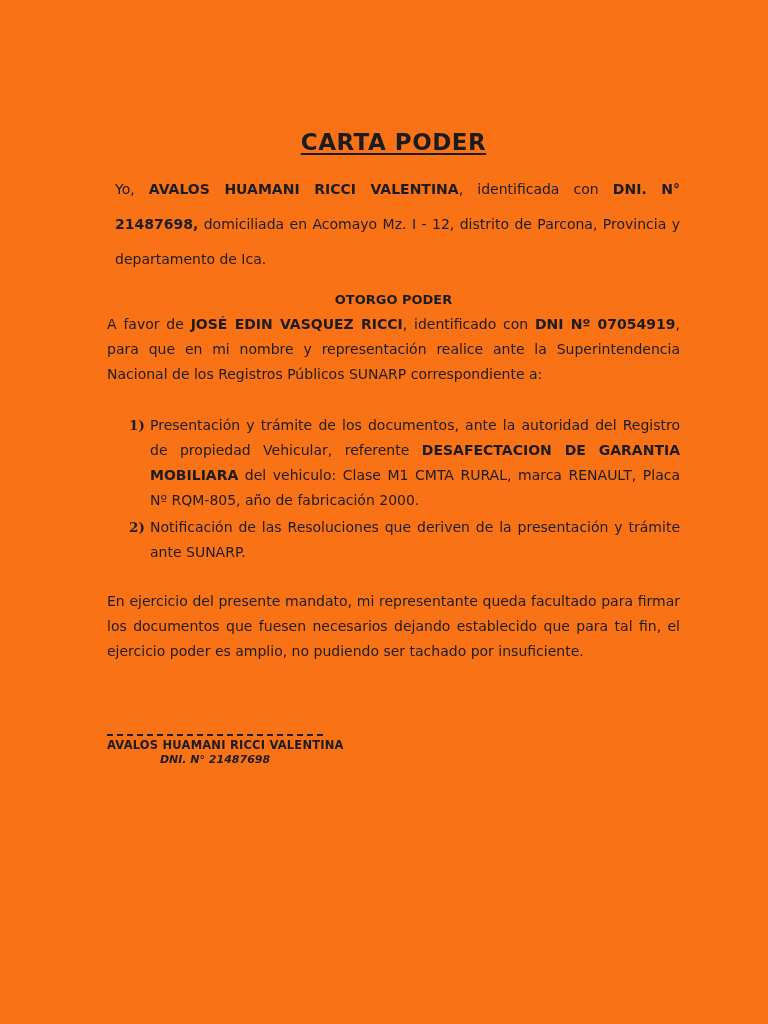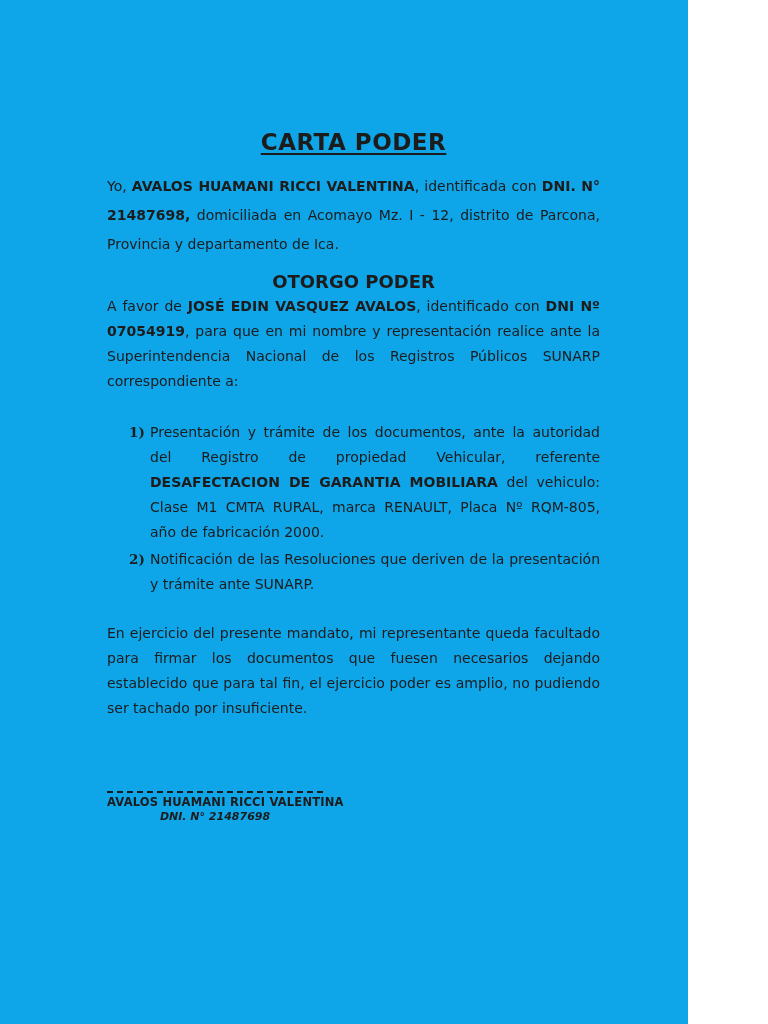--- a/index.html
+++ b/index.html
@@ -9,49 +9,50 @@
   }
   body {
     width: 768px;
     height: 1024px;
     font-family: "DejaVu Sans", "Liberation Sans", sans-serif;
     color: #1c1c1c;
     overflow: hidden;
   }
   .page {
     box-sizing: border-box;
-    width: 688px;
+    width: 768px;
     height: 1024px;
     padding: 128px 88px 0 107px;
-    background: #0ea5e9;
+    background: #f97316;
   }
   .doc-title {
     text-align: center;
     font-weight: bold;
     font-size: 23px;
     line-height: 28px;
     margin: 0 0 16px 0;
     letter-spacing: 0.5px;
   }
   .doc-title .underlined {
     text-decoration: underline;
     text-decoration-thickness: 2px;
     text-underline-offset: 3px;
   }
   .para {
     font-size: 14px;
     text-align: justify;
     margin: 0;
   }
   .intro {
-    line-height: 29px;
+    line-height: 35px;
     margin-bottom: 10px;
+    margin-left: 8px;
   }
   .grant-heading {
-    font-size: 18px;
+    font-size: 13px;
     font-weight: bold;
     text-align: center;
     line-height: 25px;
     margin: 0;
   }
   .favor {
     line-height: 25px;
   }
   .list {
     margin: 26px 0 24px 0;
@@ -105,21 +106,21 @@
 <body style="background: rgb(255, 255, 255); color: rgb(28, 28, 28);">
 
 <div class="page">
 
   <h1 class="doc-title"><span class="underlined">CARTA PODER</span></h1>
 
   <p class="para intro">Yo, <b>AVALOS HUAMANI RICCI VALENTINA</b>, identificada con <b>DNI. N° 21487698,</b> domiciliada en Acomayo Mz. I - 12, distrito de Parcona, Provincia y departamento de Ica.</p>
 
   <p class="grant-heading">OTORGO PODER</p>
 
-  <p class="para favor">A favor de <b>JOSÉ EDIN VASQUEZ AVALOS</b>,  identificado con <b>DNI Nº 07054919</b>, para que en mi nombre y representación realice ante la Superintendencia Nacional de los Registros Públicos SUNARP correspondiente a:</p>
+  <p class="para favor">A favor de <b>JOSÉ EDIN VASQUEZ RICCI</b>,  identificado con <b>DNI Nº 07054919</b>, para que en mi nombre y representación realice ante la Superintendencia Nacional de los Registros Públicos SUNARP correspondiente a:</p>
 
   <div class="list">
     <div class="list-item">
       <span class="list-num">1)</span>
       <span>Presentación y trámite de los documentos, ante la autoridad del Registro de propiedad Vehicular, referente <b>DESAFECTACION DE GARANTIA MOBILIARA</b> del vehiculo: Clase M1 CMTA RURAL, marca RENAULT, Placa Nº RQM-805, año de fabricación 2000.</span>
     </div>
     <div class="list-item">
       <span class="list-num">2)</span>
       <span>Notificación de las Resoluciones que deriven de la presentación y trámite ante SUNARP.</span>
     </div>

